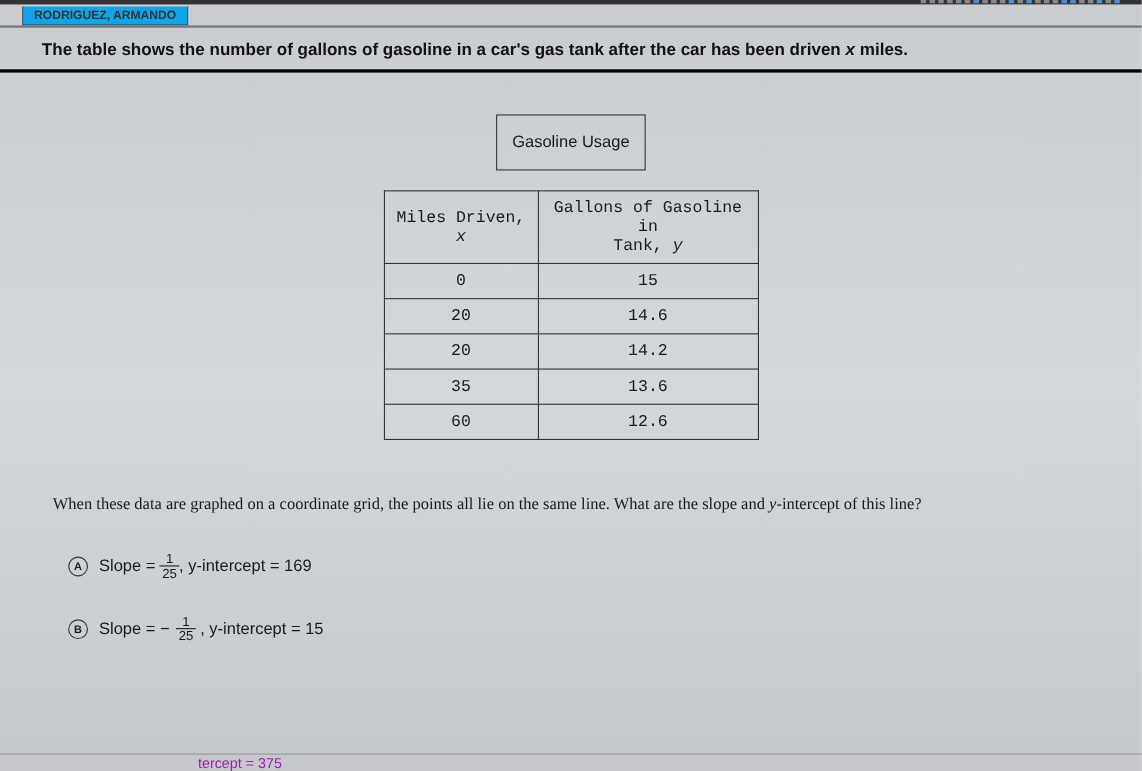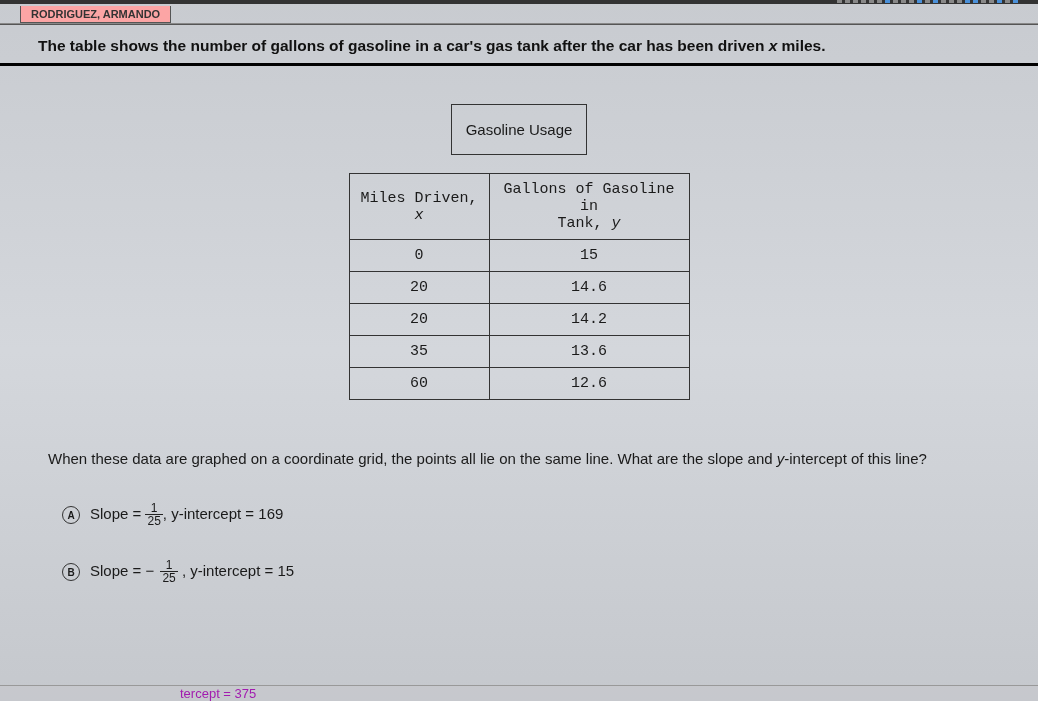--- a/index.html
+++ b/index.html
@@ -25,21 +25,21 @@
       gap: 3px;
     }
     .top-dots span {
       width: 5px;
       height: 5px;
       background: #888;
     }
     .top-dots span.blue { background: #4a90d9; }
     .name-tab {
       display: inline-block;
-      background: #fca5a5;
+      background: #0ea5e9;
       border: 1px solid #555;
       border-top: none;
       padding: 2px 10px;
       font-size: 11px;
       font-weight: 600;
       color: #333;
       margin-left: 20px;
     }
     .divider {
       border-top: 1px solid #888;
@@ -81,20 +81,21 @@
     }
     table.data-table th {
       font-weight: normal;
     }
     table.data-table th.col-x { width: 140px; }
     table.data-table th.col-y { width: 200px; }
     .question-bottom {
       font-size: 15px;
       padding: 48px 48px 8px 48px;
       line-height: 1.5;
+      font-family: Liberation Serif, serif;
     }
     .question-bottom .var { font-style: italic; }
     .choices {
       padding: 24px 48px 0 62px;
     }
     .choice {
       display: flex;
       align-items: center;
       gap: 10px;
       margin-bottom: 32px;

